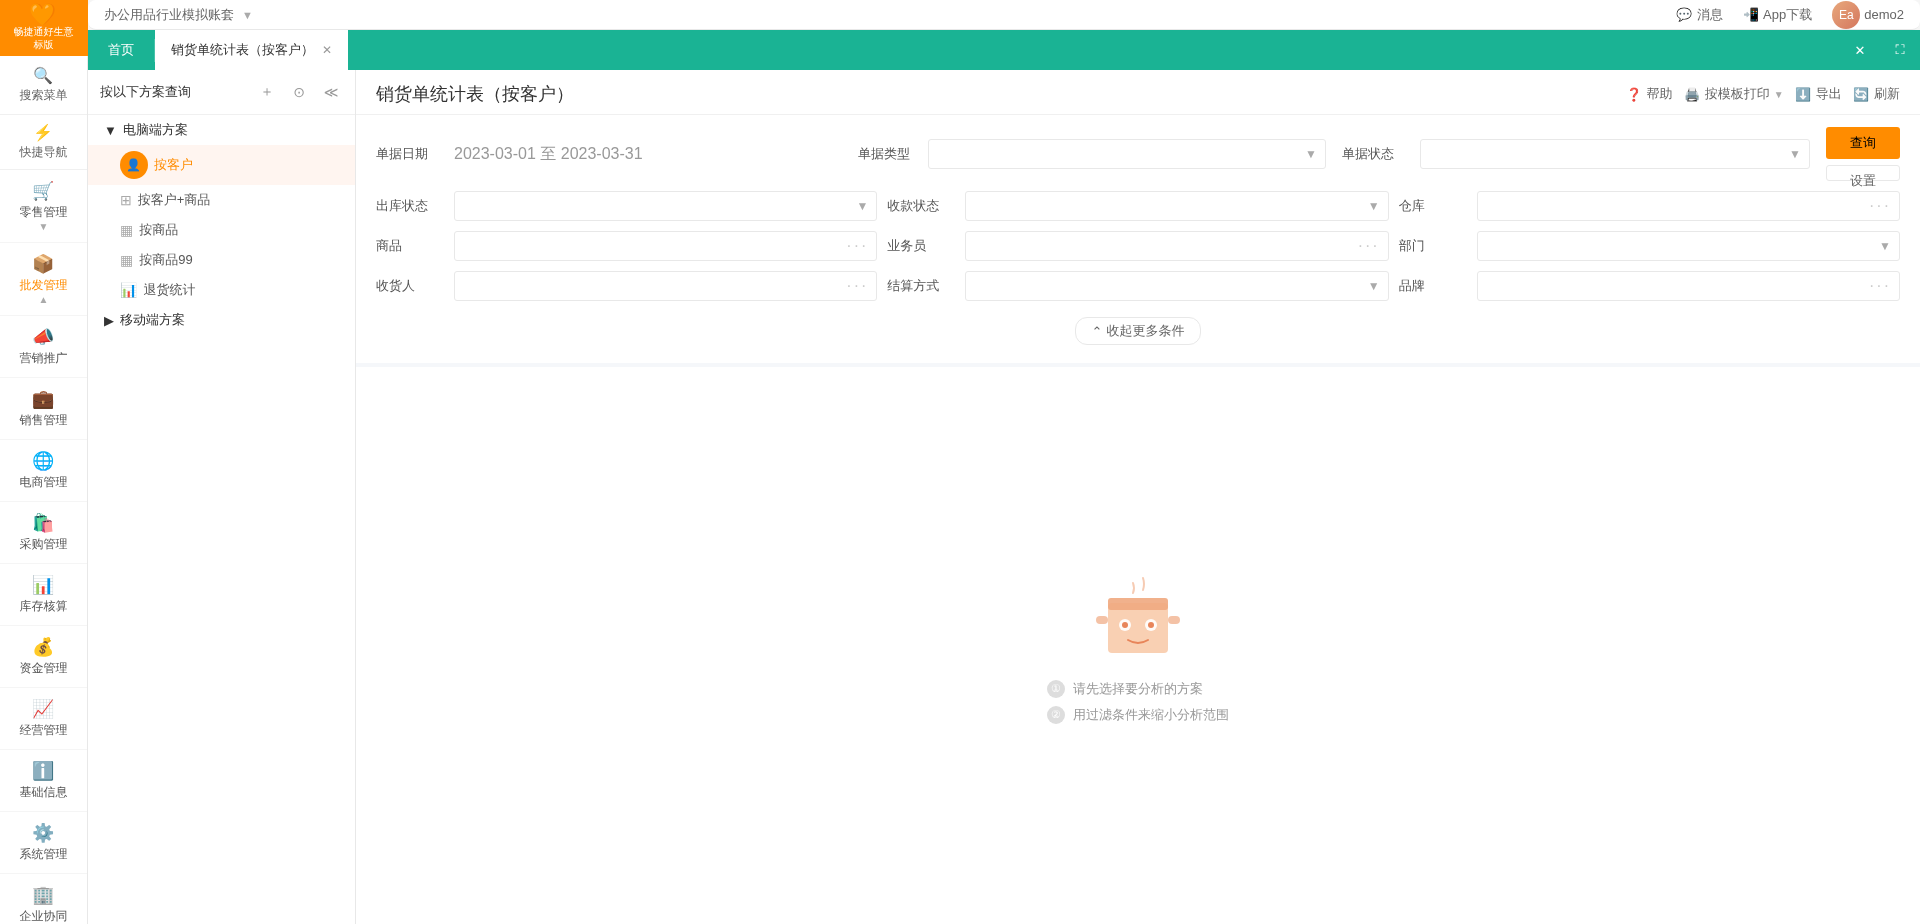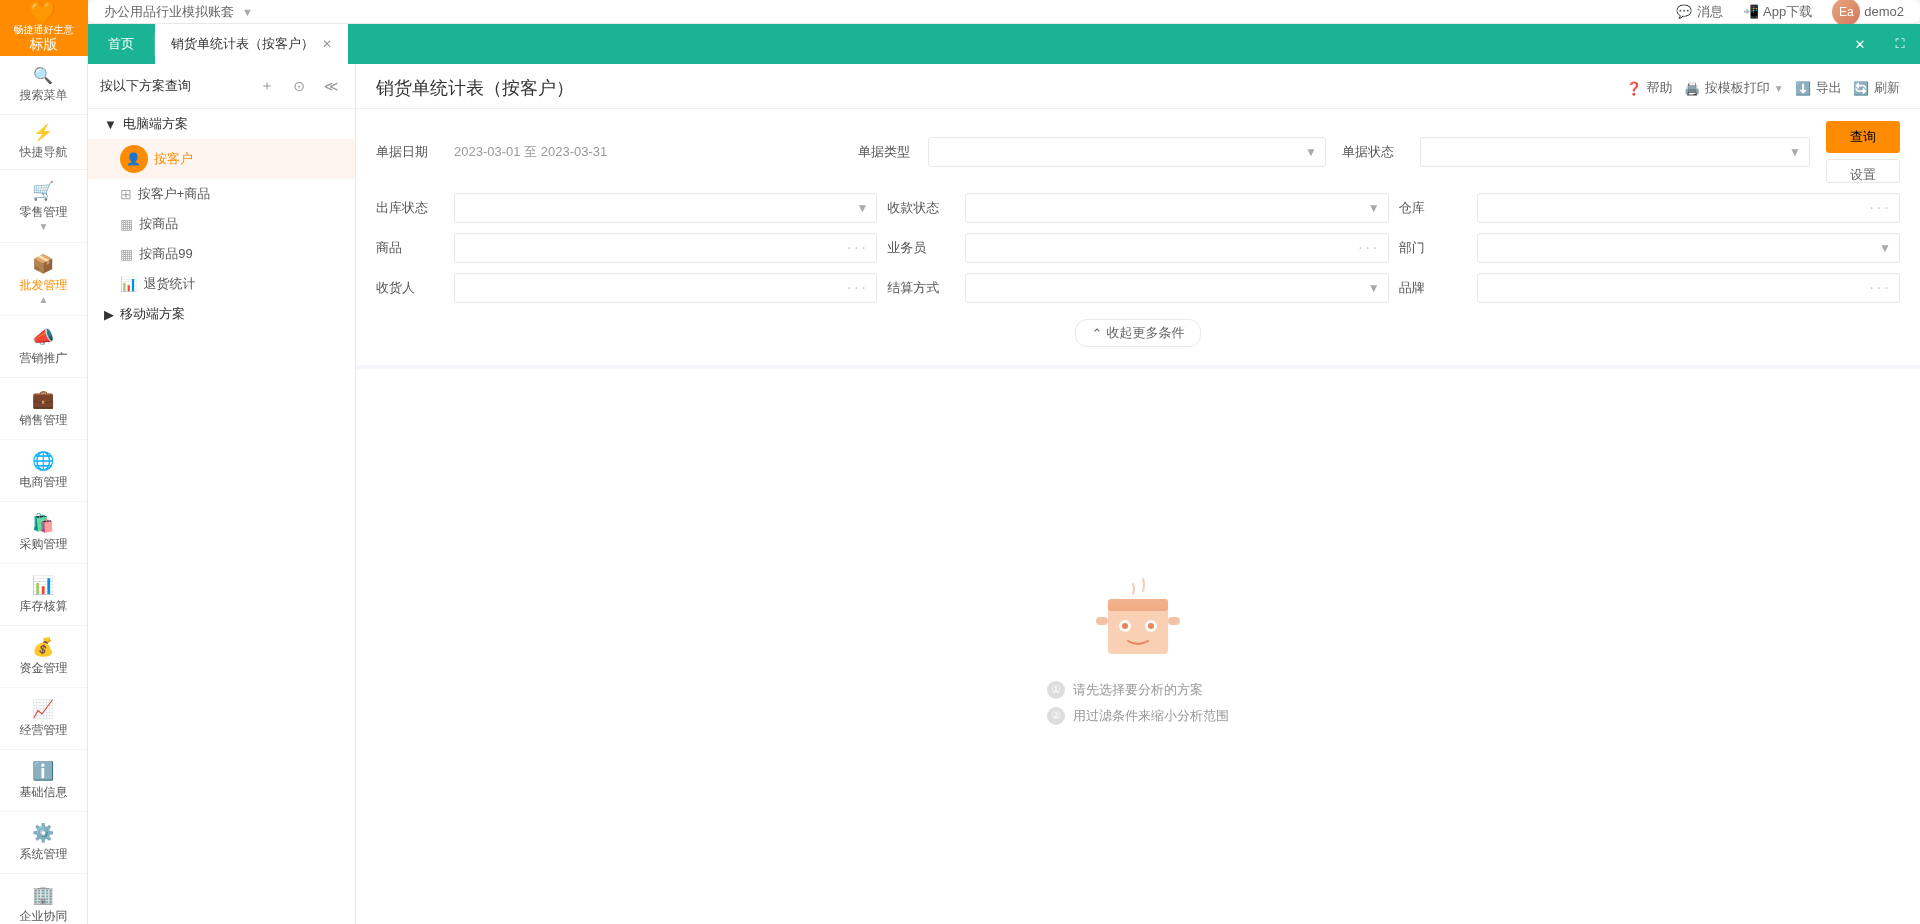--- a/index.html
+++ b/index.html
@@ -83,21 +83,21 @@
     
     .main {
       flex: 1;
       display: flex;
       flex-direction: column;
       overflow: hidden;
     }
 
     
     .top-header {
-      height: 24px;
+      height: 30px;
       background: #fff;
       display: flex;
       align-items: center;
       justify-content: space-between;
       padding: 0 16px;
       border-bottom: 1px solid #e8e8e8;
       flex-shrink: 0;
       border-radius: 8px;
     }
     .top-header-left {
@@ -343,21 +343,21 @@
       font-size: 12px;
       color: #666;
       background: #fff;
     }
     .date-btn.active {
       background: #ff8c00;
       color: #fff;
       border-color: #ff8c00;
     }
     .date-range {
-      font-size: 13px;
+      font-size: 16px;
       color: #999;
     }
 
     .filter-grid {
       display: grid;
       grid-template-columns: 1fr 1fr 1fr;
       gap: 10px;
       margin-bottom: 10px;
     }
     .filter-cell {
@@ -398,21 +398,21 @@
       height: 32px;
     }
     .btn-setting {
       background: #fff;
       color: #666;
       border: 1px solid #e8e8e8;
       border-radius: 3px;
       padding: 6px 16px;
       font-size: 13px;
       cursor: pointer;
-      height: 24px;
+      height: 16px;
     }
 
     
     .filter-actions {
       display: flex;
       flex-direction: column;
       gap: 6px;
       margin-left: 16px;
       flex-shrink: 0;
     }
@@ -456,21 +456,21 @@
       flex-shrink: 0;
     }
   </style>
 </head>
 <body>
 
 <div class="sidebar">
   <div class="sidebar-logo">
     <span class="logo-icon">🧡</span>
     <span style="font-size:10px; line-height:1.2; text-align:center;">畅捷通好生意</span>
-    <span style="font-size:14px;font-family:Liberation Mono, monospace;">标版</span>
+    <span style="font-size:10px;font-family:Liberation Mono, monospace;">标版</span>
   </div>
 
   <div class="sidebar-search">
     <span class="icon">🔍</span>
     <span>搜索菜单</span>
   </div>
 
   <div class="sidebar-quick">
     <span class="icon">⚡</span>
     <span>快捷导航</span>

